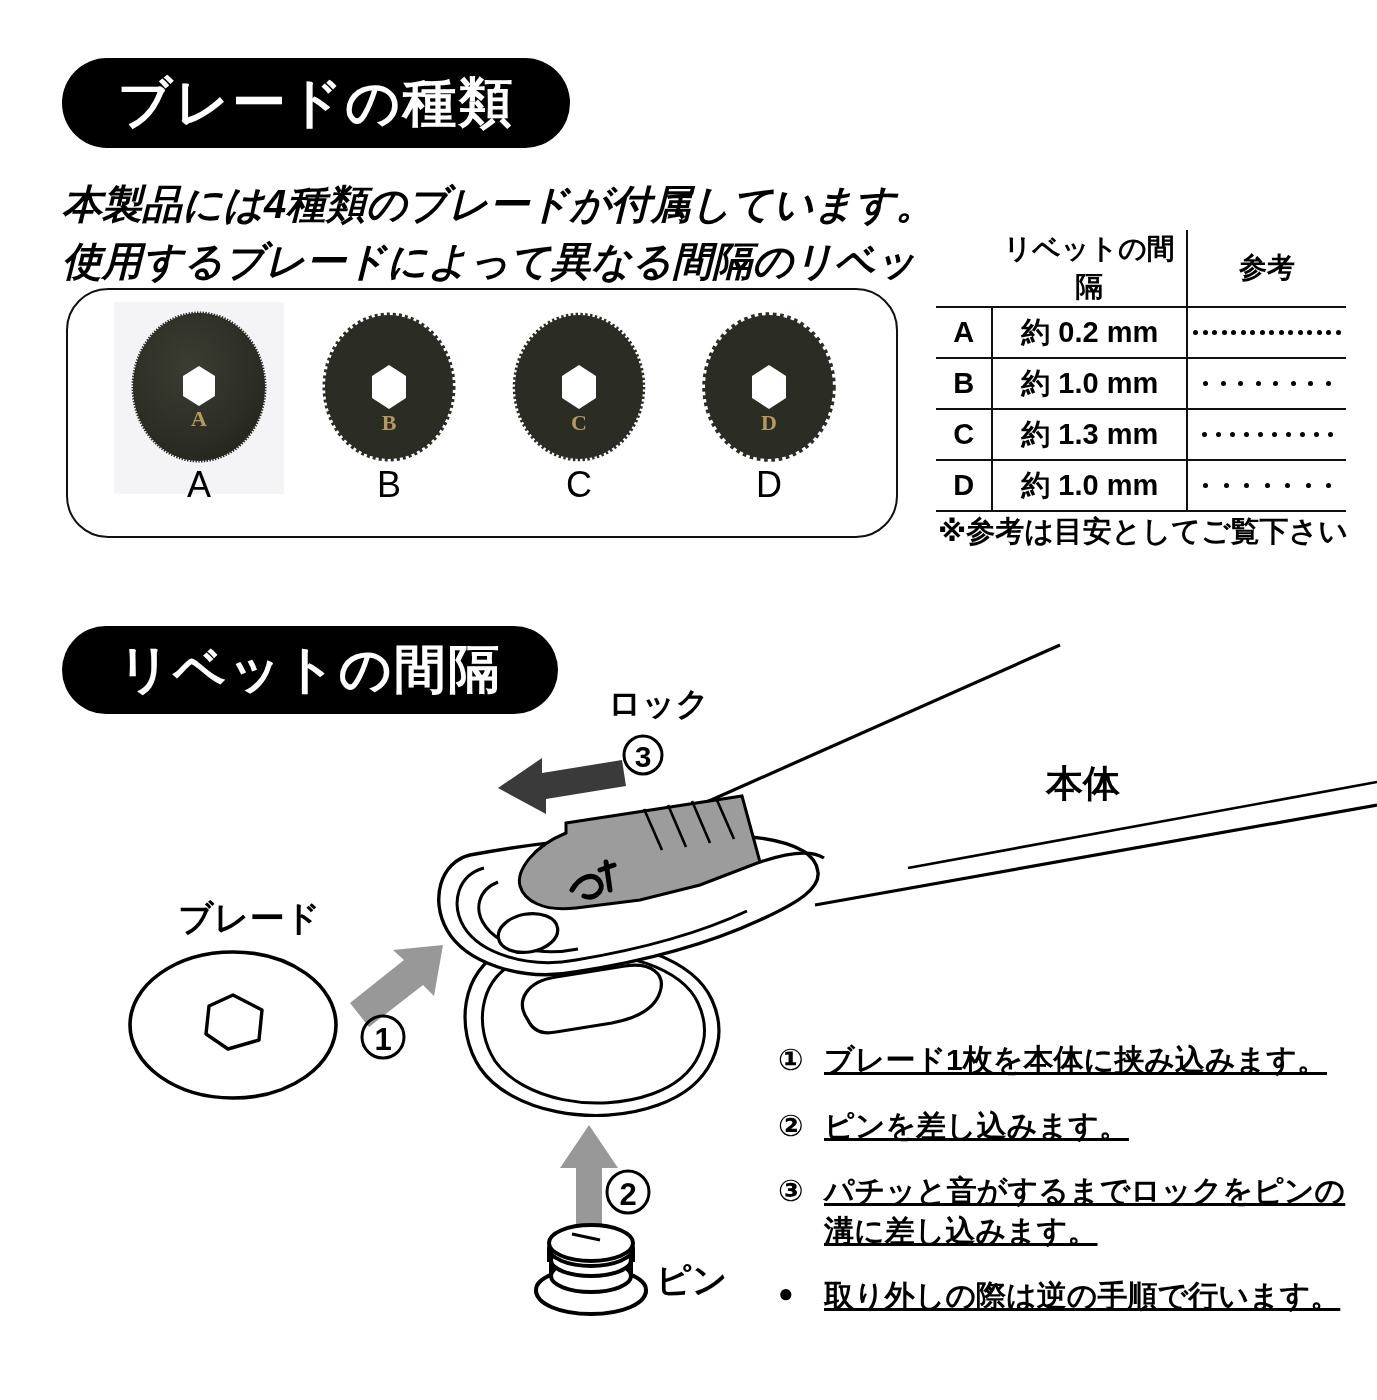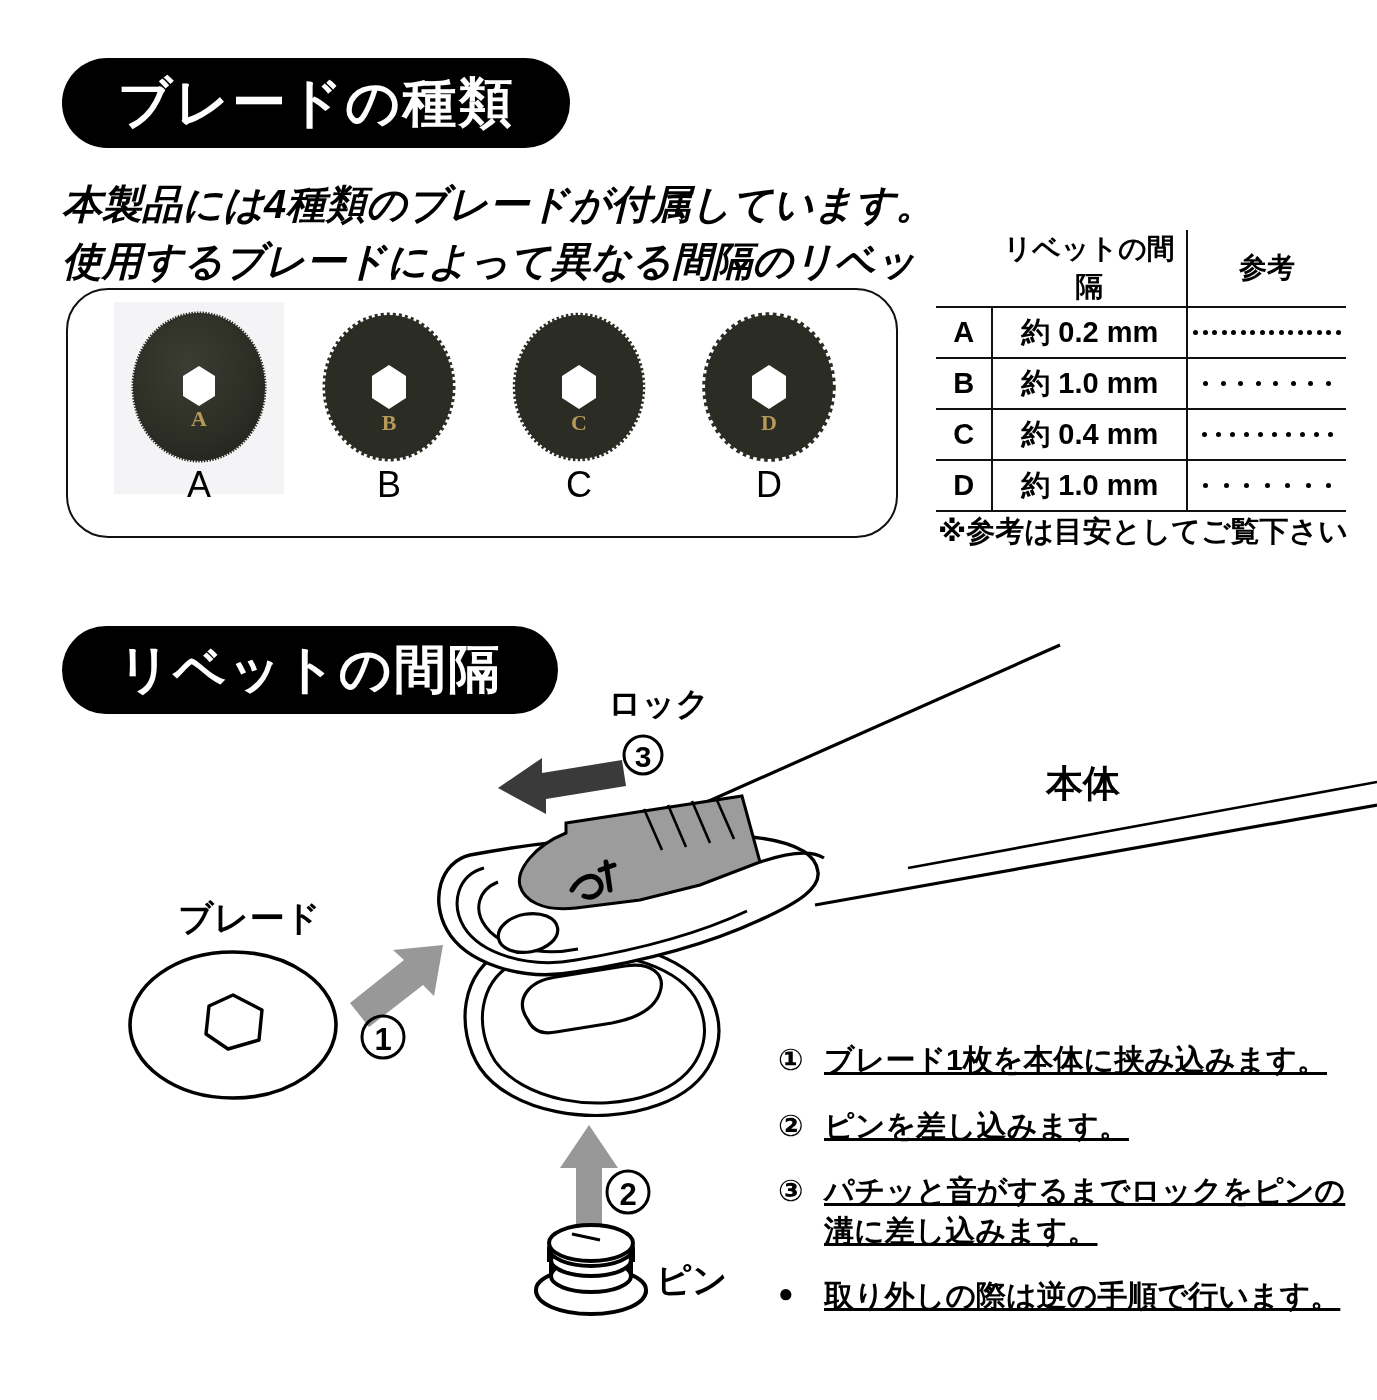--- a/index.html
+++ b/index.html
@@ -264,21 +264,21 @@
             <span class="dot" style="margin-left: 12.5px;"></span>
             <span class="dot" style="margin-left: 12.5px;"></span>
             <span class="dot" style="margin-left: 12.5px;"></span>
             <span class="dot" style="margin-left: 12.5px;"></span>
             <span class="dot" style="margin-left: 12.5px;"></span>
           </div>
         </td>
       </tr>
       <tr class="row-line">
         <td class="col-label">C</td>
-        <td class="col-gap cell-sep">約 0.4 mm</td>
+        <td class="col-gap cell-sep">約 1.3 mm</td>
         <td class="col-ref cell-sep">
           <div class="dotrow">
             <span class="dot"></span>
             <span class="dot" style="margin-left: 9px;"></span>
             <span class="dot" style="margin-left: 9px;"></span>
             <span class="dot" style="margin-left: 9px;"></span>
             <span class="dot" style="margin-left: 9px;"></span>
             <span class="dot" style="margin-left: 9px;"></span>
             <span class="dot" style="margin-left: 9px;"></span>
             <span class="dot" style="margin-left: 9px;"></span>

